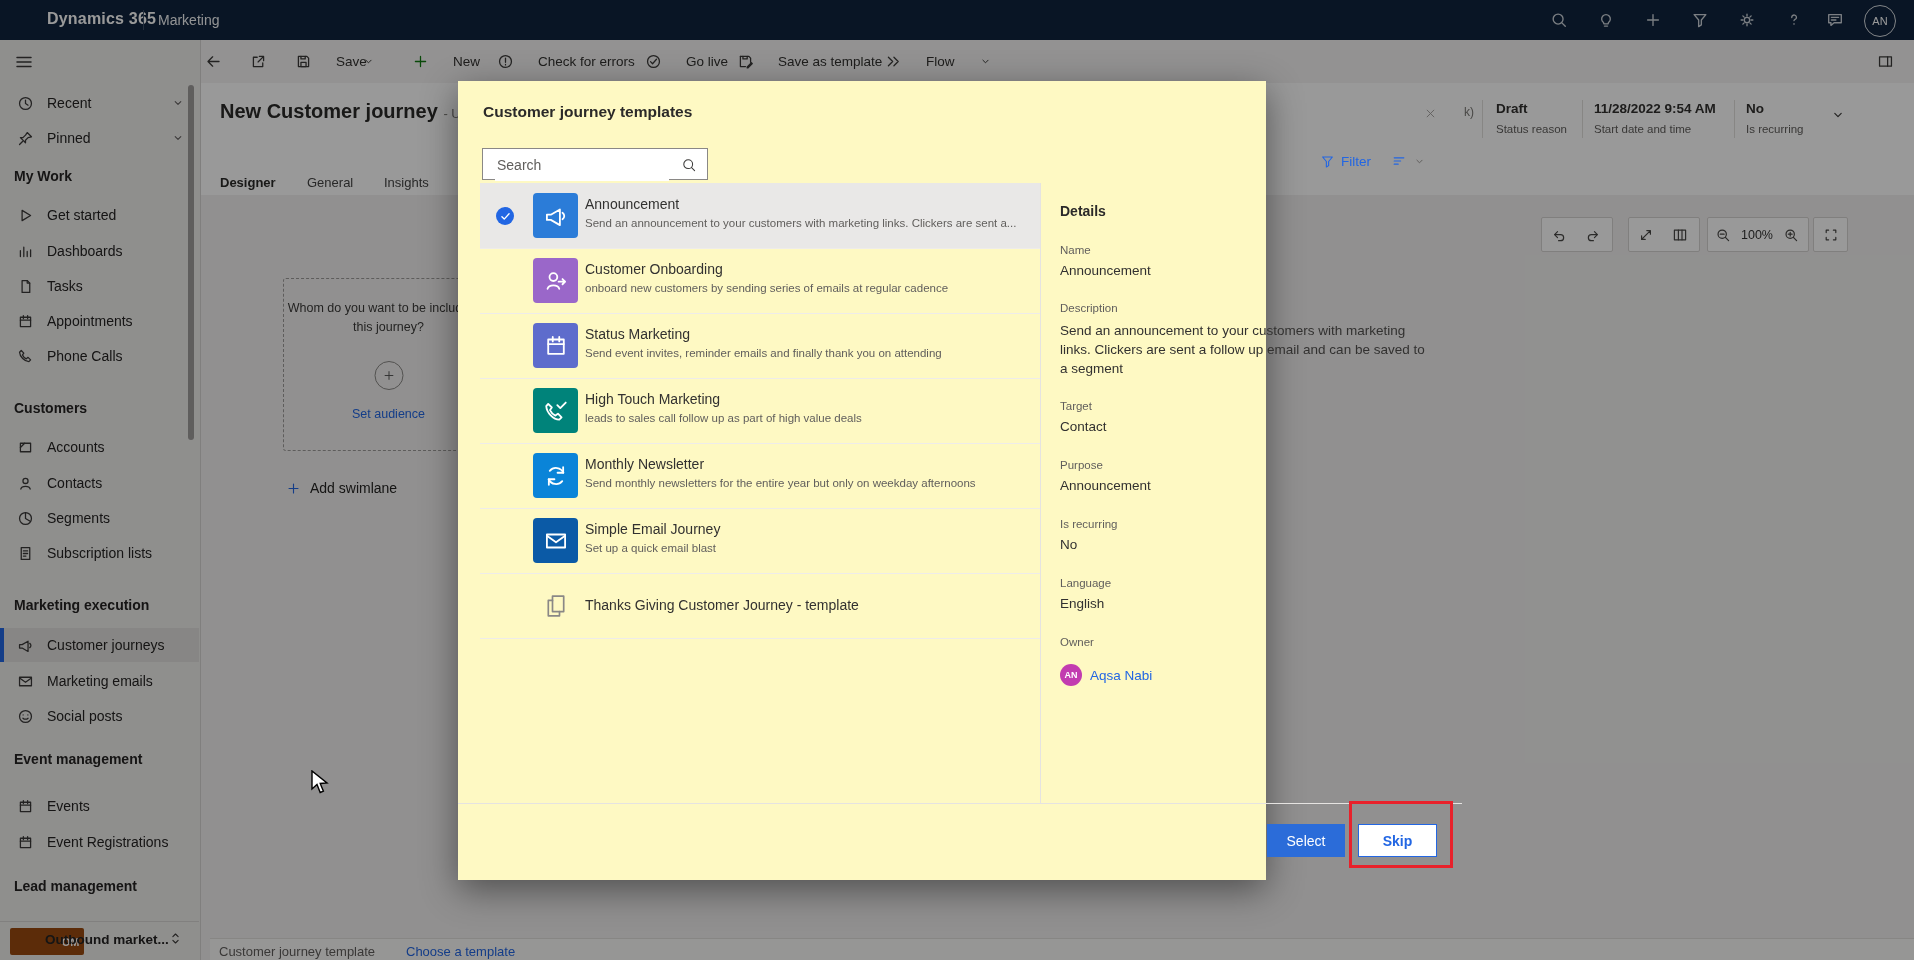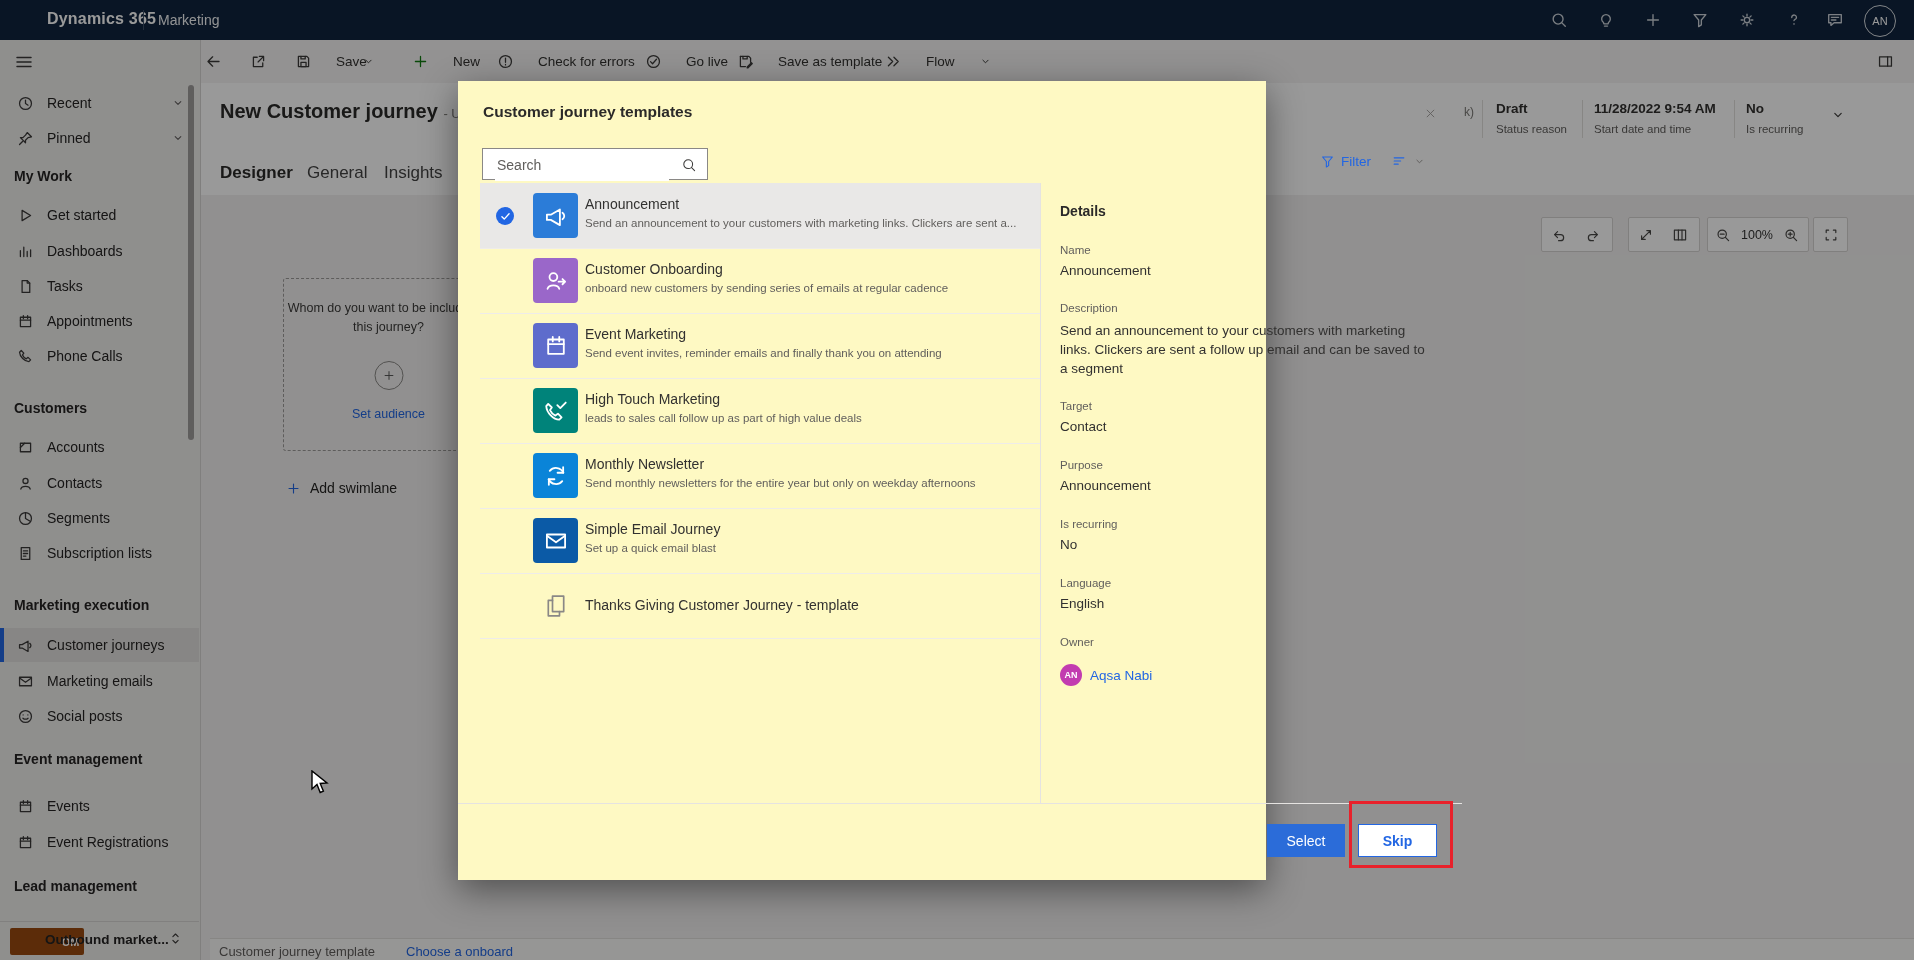--- a/index.html
+++ b/index.html
@@ -25,21 +25,21 @@
   .nav-head{position:absolute;left:14px;font-size:14px;font-weight:bold;color:#252423;}
   .nav-sel{background:#e2e0de;border-left:4px solid #2266e3;padding-left:13px;}
   .nav-chev{margin-left:auto;margin-right:14px;width:14px !important;height:14px !important;color:#605e5c !important;}
   .sb-scroll{position:absolute;left:188px;top:45px;width:6px;height:355px;background:#9f9d9b;border-radius:3px;}
   .area-bar{position:absolute;left:0;top:881px;width:199px;height:39px;border-top:1px solid #d8d6d4;background:#efeeec;}
   .om-tile{position:absolute;left:10px;top:6px;width:27px;height:27px;border-radius:2px;display:flex;align-items:center;justify-content:center;color:#fff;font-size:11px;font-weight:bold;padding-left:47px;}
   
   .main-header{position:absolute;left:201px;top:83px;width:1713px;height:112px;background:#ffffff;border-bottom:1px solid #e1dfdd;}
   .page-title{position:absolute;left:19px;top:17px;font-size:20px;font-weight:bold;color:#2b2a29;white-space:nowrap;}
   .title-suffix{font-size:13px;font-weight:normal;color:#7a7875;}
-  .tab{position:absolute;top:80px;font-size:17px;color:#444;padding-bottom:20px;}
+  .tab{position:absolute;top:92px;font-size:13px;color:#444;padding-bottom:20px;}
   .tab-sel{font-weight:bold;color:#2b2a29;border-bottom:3px solid #2266e3;}
   .hf-val{font-size:13.5px;font-weight:bold;color:#323130;white-space:nowrap;}
   .hf-lbl{font-size:11.5px;color:#605e5c;white-space:nowrap;}
   .hf-div{position:absolute;top:17px;width:1px;height:38px;background:#e1dfdd;}
   
   .canvas{position:absolute;left:201px;top:195px;width:1713px;height:743px;background:#f2f1f0;}
   .cv-group{position:absolute;top:22px;height:33px;background:#fff;border:1px solid #d6d4d2;border-radius:2px;display:flex;align-items:center;}
   .cv-btn{width:34px;height:33px;display:flex;align-items:center;justify-content:center;color:#494846;}
   .cv-btn .ic{width:16px;height:16px;}
   .dashed-box{position:absolute;left:82px;top:83px;width:209px;height:171px;border:1px dashed #9d9b99;border-radius:3px;text-align:center;}
@@ -554,21 +554,21 @@
     <div style="position:absolute;left:85px;top:285px;display:flex;align-items:flex-end;gap:9px">
       <svg class="ic" style="width:15px;height:15px;color:#2266e3" viewBox="0 0 20 20">
           <use href="#i-plus"></use>
         </svg>
       <span style="font-size:14px;color:#252423">Add swimlane</span>
     </div>
   </div>
 
   <div class="bottom-bar">
     <span style="position:absolute;left:9px;top:5px;font-size:13px;color:#605e5c">Customer journey template</span>
-    <span class="link" style="position:absolute;left:196px;top:5px;font-size:13px">Choose a onboard</span>
+    <span class="link" style="position:absolute;left:196px;top:5px;font-size:13px">Choose a template</span>
   </div>
 
   <div class="overlay"></div>
 
   <div class="modal">
     <div class="modal-title">Customer journey templates</div>
     <div class="m-close">
         <svg class="ic" style="width:15px;height:15px;stroke-width:1.2" viewBox="0 0 20 20">
           <use href="#i-close"></use>
         </svg>
@@ -616,21 +616,21 @@
         </div>
       <div class="tpl-name">Customer Onboarding</div>
       <div class="tpl-desc">onboard new customers by sending series of emails at regular cadence</div>
     </div>
     <div class="tpl-row" style="top:232px">
       <div class="tpl-tile" style="background: rgb(94, 108, 204);">
           <svg class="ic" viewBox="0 0 20 20">
             <use href="#i-cal"></use>
           </svg>
         </div>
-      <div class="tpl-name">Event Marketing</div>
+      <div class="tpl-name">Status Marketing</div>
       <div class="tpl-desc">Send event invites, reminder emails and finally thank you on attending</div>
     </div>
     <div class="tpl-row" style="top:297px">
       <div class="tpl-tile" style="background: rgb(0, 131, 122);">
           <svg class="ic" viewBox="0 0 20 20">
             <use href="#i-phck"></use>
           </svg>
         </div>
       <div class="tpl-name">High Touch Marketing</div>
       <div class="tpl-desc">leads to sales call follow up as part of high value deals</div>

